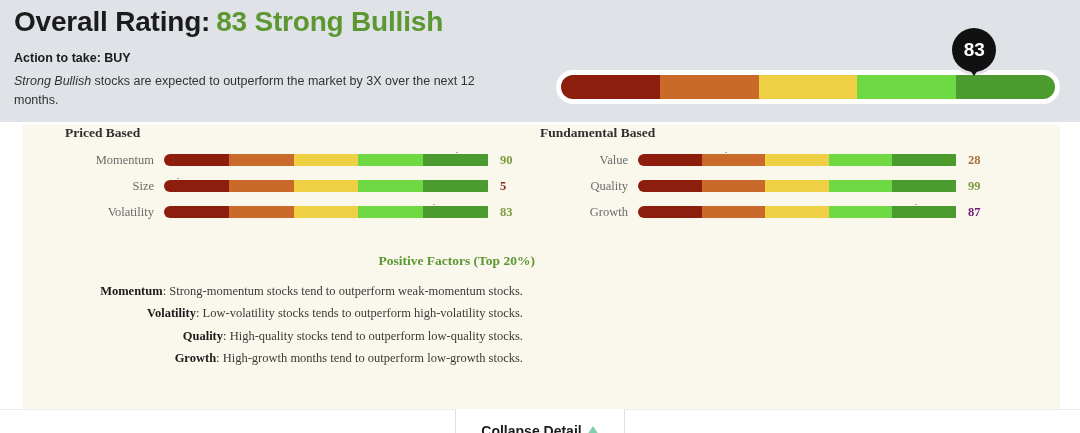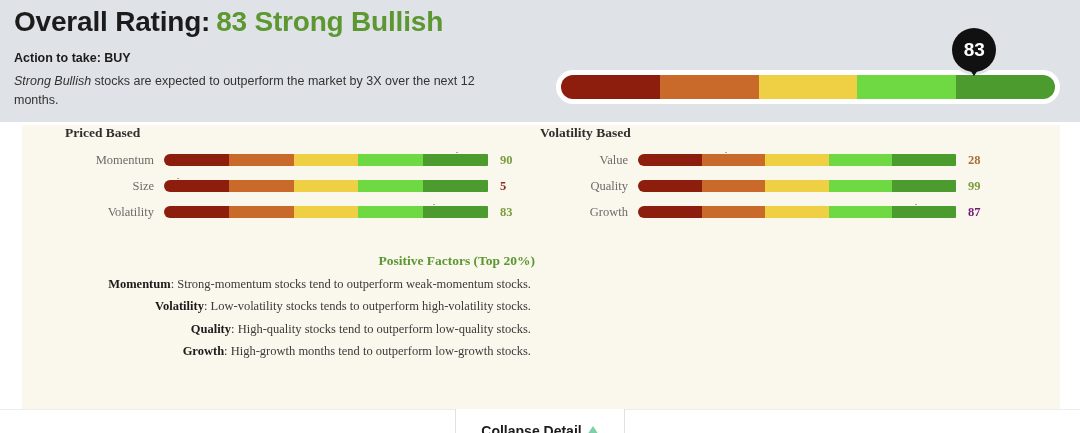--- a/index.html
+++ b/index.html
@@ -101,21 +101,21 @@
     margin-left:10px;font-size:12.5px;font-weight:bold;white-space:nowrap;
   }
 
   
   .factors{position:absolute;text-align:right;}
   .factors-left{left:43px;top:128px;width:470px;}
   .factors-right{left:518px;top:128px;width:490px;}
   .f-title{font-size:13.5px;font-weight:bold;margin:0 0 5px 0;}
   .f-pos{color:#5d9732;}
   .f-neg{color:#8c2b22;}
-  .f-list{margin:4px;padding:0 0 0 14px;list-style:none;}
+  .f-list{margin:12px;padding:0 0 0 14px;list-style:none;}
   .f-list li{
     font-size:12.5px;color:#3a3a3a;line-height:1.62;margin-bottom:2px;
   }
   .f-list li b{color:#1b1b1b;}
 
   
   .collapse{
     position:absolute;left:455px;top:409px;width:170px;height:24px;
     background:#ffffff;
     border-left:1px solid #e1e1e1;border-right:1px solid #e1e1e1;
@@ -206,21 +206,21 @@
           <div class="seg" style="background: rgb(239, 208, 68);"></div>
           <div class="seg" style="background: rgb(111, 217, 68);"></div>
           <div class="seg" style="background: rgb(76, 155, 46);"></div>
           <div class="marker" style="left: 83%;"></div>
         </div>
         <div class="rvalue" style="color: rgb(125, 156, 63);">83</div>
       </div>
     </div>
 
     <div class="col col-right">
-      <div class="sec-title">Volatility Based</div>
+      <div class="sec-title">Fundamental Based</div>
 
       <div class="row">
         <div class="rlabel">Value</div>
         <div class="minibar">
           <div class="seg" style="background: rgb(141, 29, 12);"></div>
           <div class="seg" style="background: rgb(201, 106, 43);"></div>
           <div class="seg" style="background: rgb(239, 208, 68);"></div>
           <div class="seg" style="background: rgb(111, 217, 68);"></div>
           <div class="seg" style="background: rgb(76, 155, 46);"></div>
           <div class="marker" style="left: 28%;"></div>

